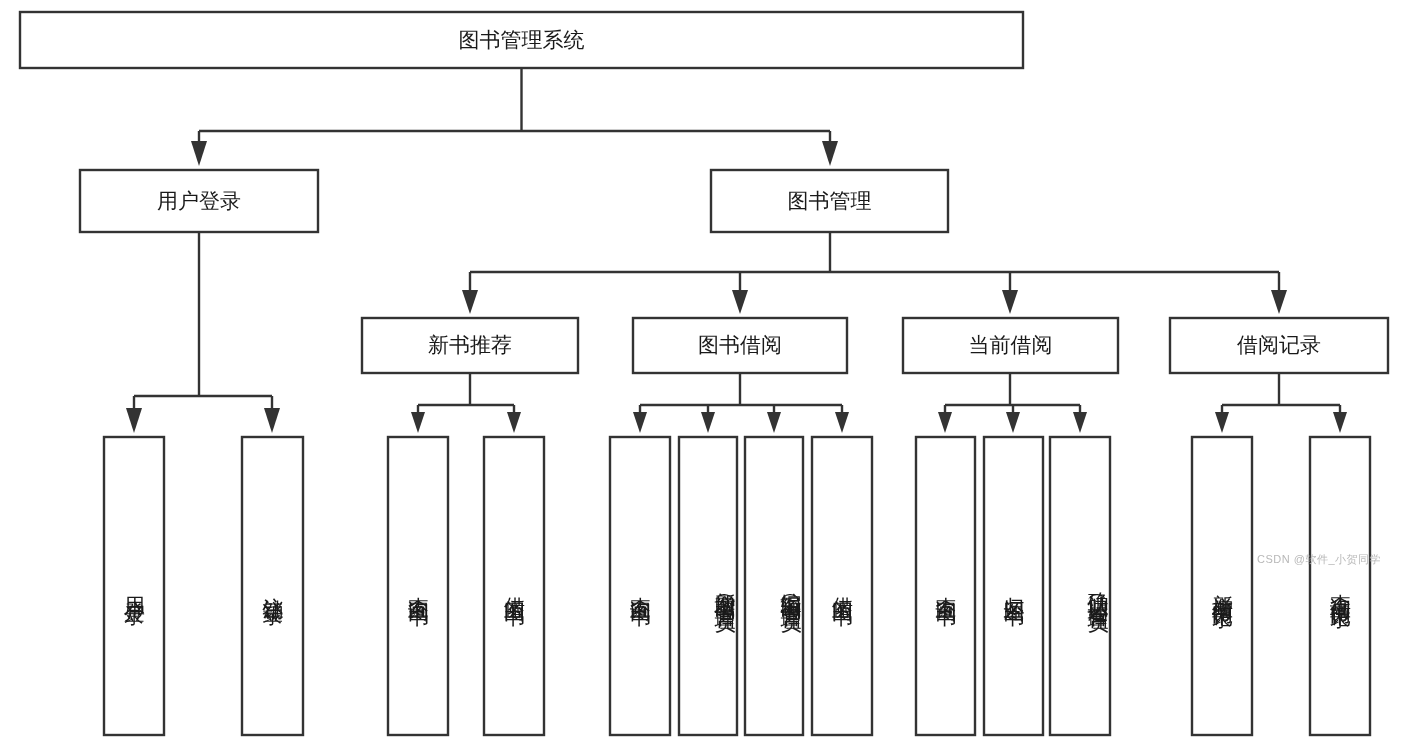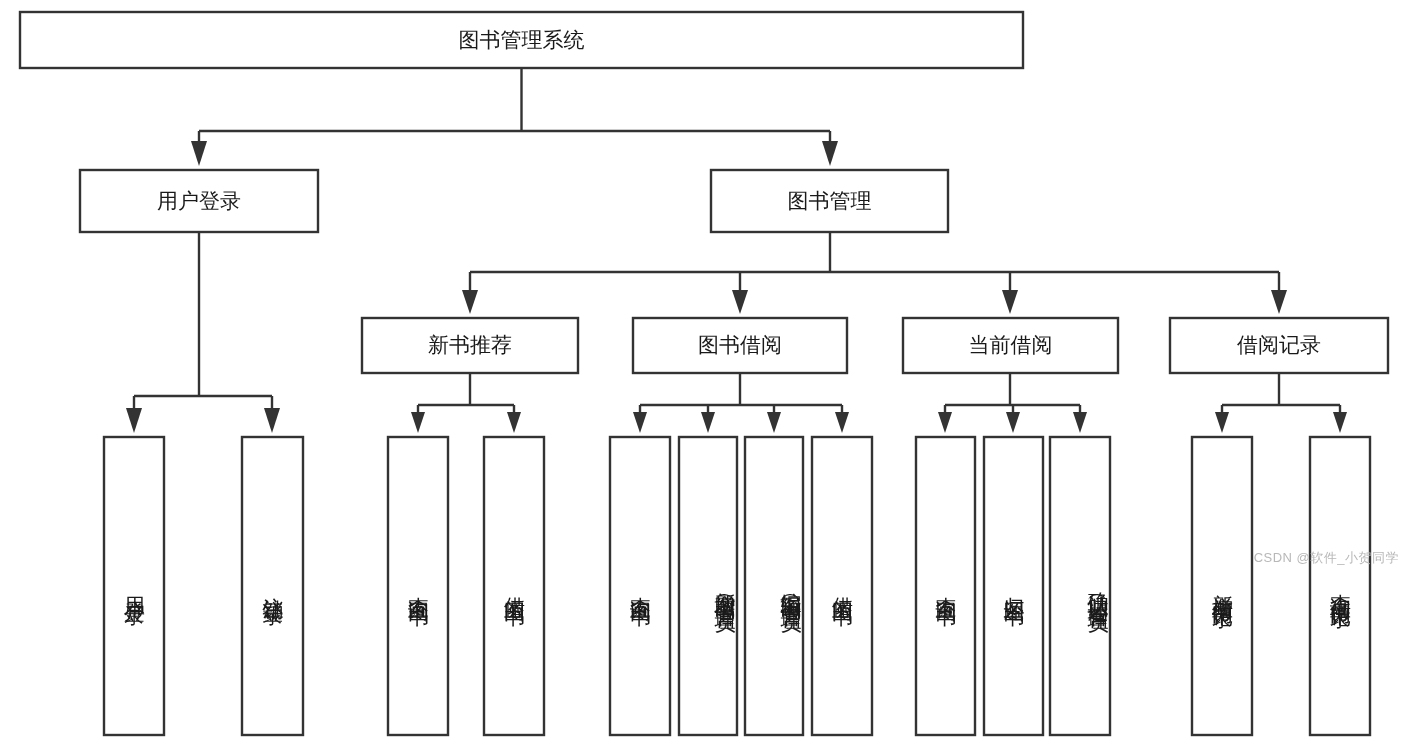--- a/index.html
+++ b/index.html
@@ -60,24 +60,24 @@
     letter-spacing: 3px;
     display: flex;
     align-items: center;
     justify-content: center;
     text-align: center;
     white-space: nowrap;
     user-select: none;
   }
   .watermark {
     position: absolute;
-    right: 6px;
+    right: 24px;
     bottom: 4px;
     font-family: "Liberation Sans", "DejaVu Sans", sans-serif;
-    font-size: 13px;
+    font-size: 11px;
     color: #b8b8b8;
     letter-spacing: 0.5px;
     white-space: nowrap;
   }
 </style>
 </head>
 <body>
 
 <div id="diagram-root">
 

